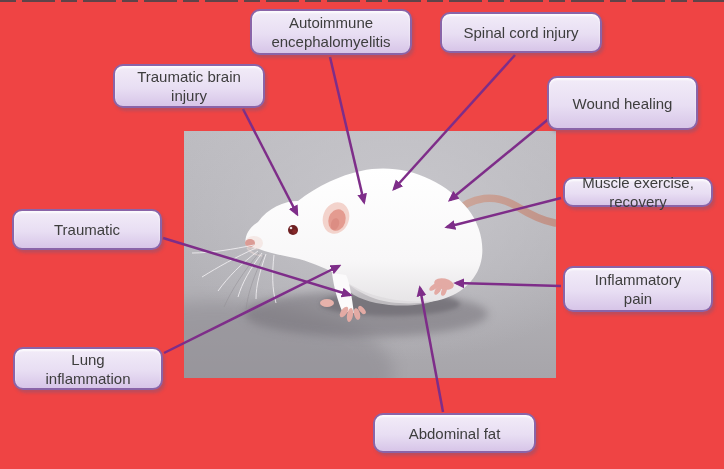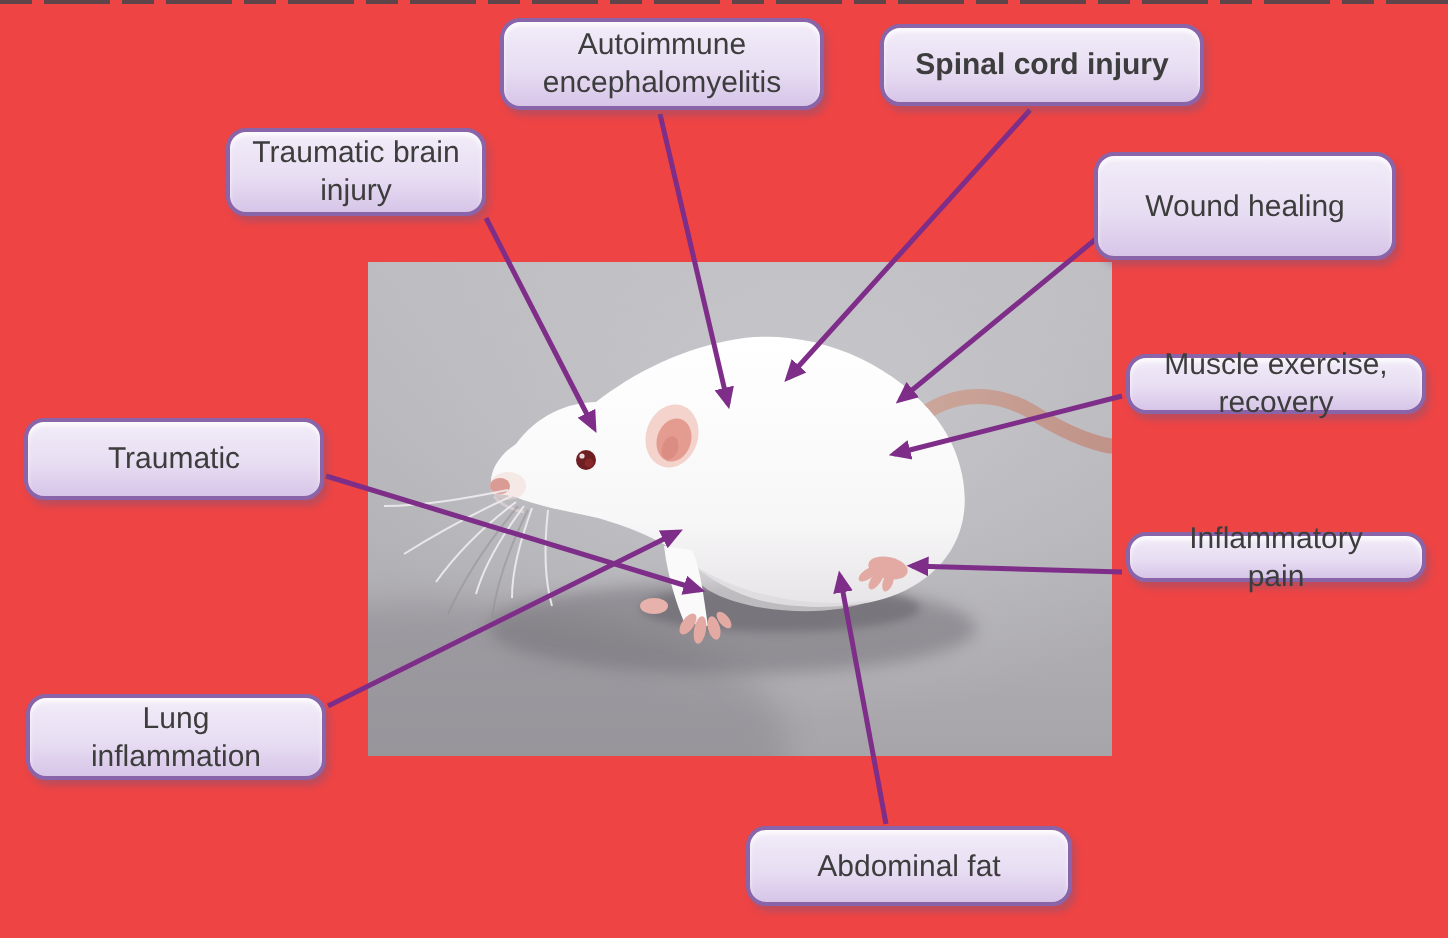--- a/index.html
+++ b/index.html
@@ -172,38 +172,38 @@
         <line x1="164" y1="353" x2="339" y2="266" stroke="#7e2d89" stroke-width="2.5" marker-end="url(#ah)"></line>
         <line x1="443" y1="412" x2="420" y2="288" stroke="#7e2d89" stroke-width="2.5" marker-end="url(#ah)"></line>
       </g>
   </svg>
 
   <div id="labels">
       <div class="label-box" style="left: 250px; top: 9px; width: 162px; height: 46px;">
       <span class="label-text">Autoimmune
 encephalomyelitis</span>
     </div>
-      <div class="label-box" style="left: 440px; top: 12px; width: 162px; height: 41px; font-weight: bold;">
+      <div class="label-box" style="left: 440px; top: 12px; width: 162px; height: 41px;">
       <span class="label-text">Spinal cord injury</span>
     </div>
-      <div class="label-box" style="left: 113px; top: 64px; width: 130px; height: 44px;">
+      <div class="label-box" style="left: 113px; top: 64px; width: 152px; height: 44px;">
       <span class="label-text">Traumatic brain
 injury</span>
     </div>
       <div class="label-box" style="left: 547px; top: 76px; width: 151px; height: 54px;">
       <span class="label-text">Wound healing</span>
     </div>
       <div class="label-box" style="left: 563px; top: 177px; width: 150px; height: 30px;">
       <span class="label-text">Muscle exercise,
 recovery</span>
     </div>
       <div class="label-box" style="left: 12px; top: 209px; width: 150px; height: 41px;">
       <span class="label-text">Traumatic</span>
     </div>
-      <div class="label-box" style="left: 563px; top: 266px; width: 150px; height: 25px;">
+      <div class="label-box" style="left: 563px; top: 266px; width: 150px; height: 46px;">
       <span class="label-text">Inflammatory
 pain</span>
     </div>
       <div class="label-box" style="left: 13px; top: 347px; width: 150px; height: 43px;">
       <span class="label-text">Lung
 inflammation</span>
     </div>
       <div class="label-box" style="left: 373px; top: 413px; width: 163px; height: 40px;">
       <span class="label-text">Abdominal fat</span>
     </div>

